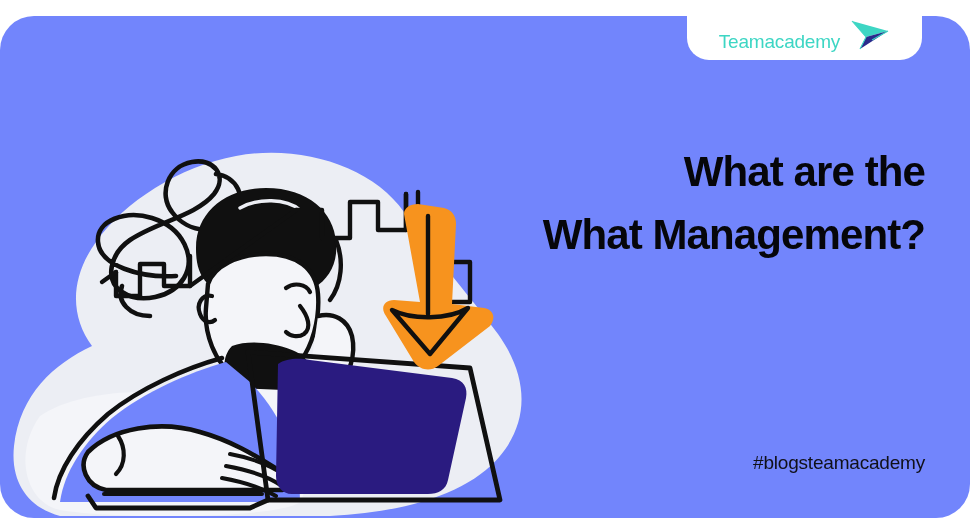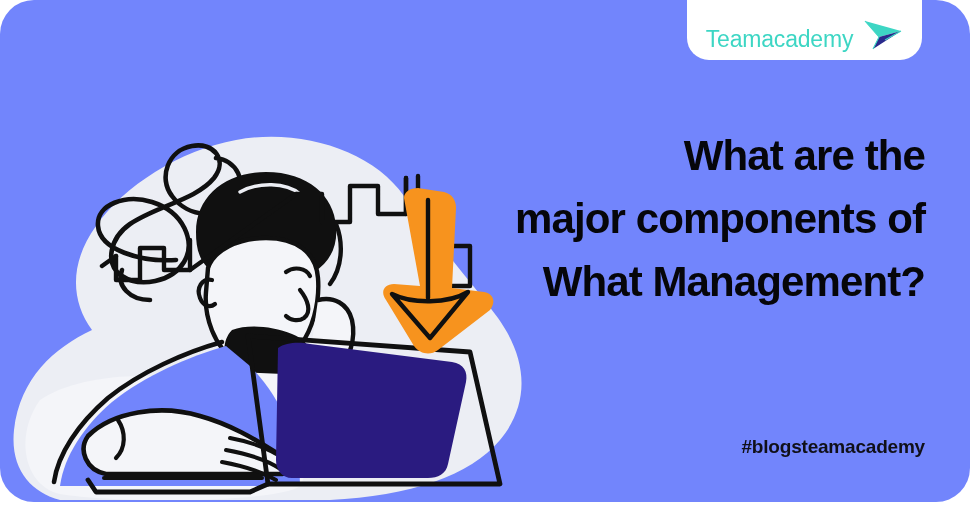--- a/index.html
+++ b/index.html
@@ -18,21 +18,21 @@
     position: relative;
     width: 975px;
     height: 525px;
     background: #ffffff;
   }
 
   
   .card {
     position: absolute;
     left: 0;
-    top: 0;
+    top: 16px;
     width: 970px;
     height: 502px;
     background: #7285fc;
     border-radius: 34px;
     overflow: hidden;
   }
 
   
   .logo-badge {
     position: absolute;
@@ -44,21 +44,21 @@
     border-radius: 22px;
     display: flex;
     align-items: flex-end;
     justify-content: center;
     gap: 10px;
     padding-bottom: 9px;
     box-sizing: border-box;
     z-index: 6;
   }
   .logo-text {
-    font-size: 23px;
+    font-size: 19px;
     font-weight: 400;
     color: #3dd6c4;
     letter-spacing: -0.2px;
     line-height: 1;
     white-space: nowrap;
   }
   .logo-mark {
     width: 40px;
     height: 34px;
     display: block;
@@ -82,21 +82,21 @@
   .headline .ln { display: block; white-space: nowrap; }
 
   
   .hashtag {
     position: absolute;
     right: 45px;
     top: 436px;
     text-align: left;
     color: #101018;
     font-size: 19px;
-    font-weight: 700;
+    font-weight: 400;
     letter-spacing: -0.2px;
     z-index: 5;
   }
 
   
   .illustration {
     position: absolute;
     left: 0;
     top: 0;
     width: 560px;
@@ -247,21 +247,20 @@
                  C 380 292, 384 284, 394 284
                  L 420 286 Z" fill="#f7931e"></path>
         <path fill="none" stroke="#101010" stroke-width="4.4" stroke-linecap="round" stroke-linejoin="round" d="M428 200 L 428 298"></path>
         <path fill="none" stroke="#101010" stroke-width="4.4" stroke-linecap="round" stroke-linejoin="round" d="M392 294 C 412 304, 448 304, 468 292 L 430 338 Z"></path>
 
       </svg>
     </div>
 
     <div class="headline">
       <span class="ln">What are the</span>
-      <span class="ln">major components of</span>
       <span class="ln">What Management?</span>
     </div>
 
     <div class="hashtag">#blogsteamacademy</div>
 
   </div>
 
   <div class="logo-badge">
     <span class="logo-text">Teamacademy</span>
     <span class="logo-mark">

